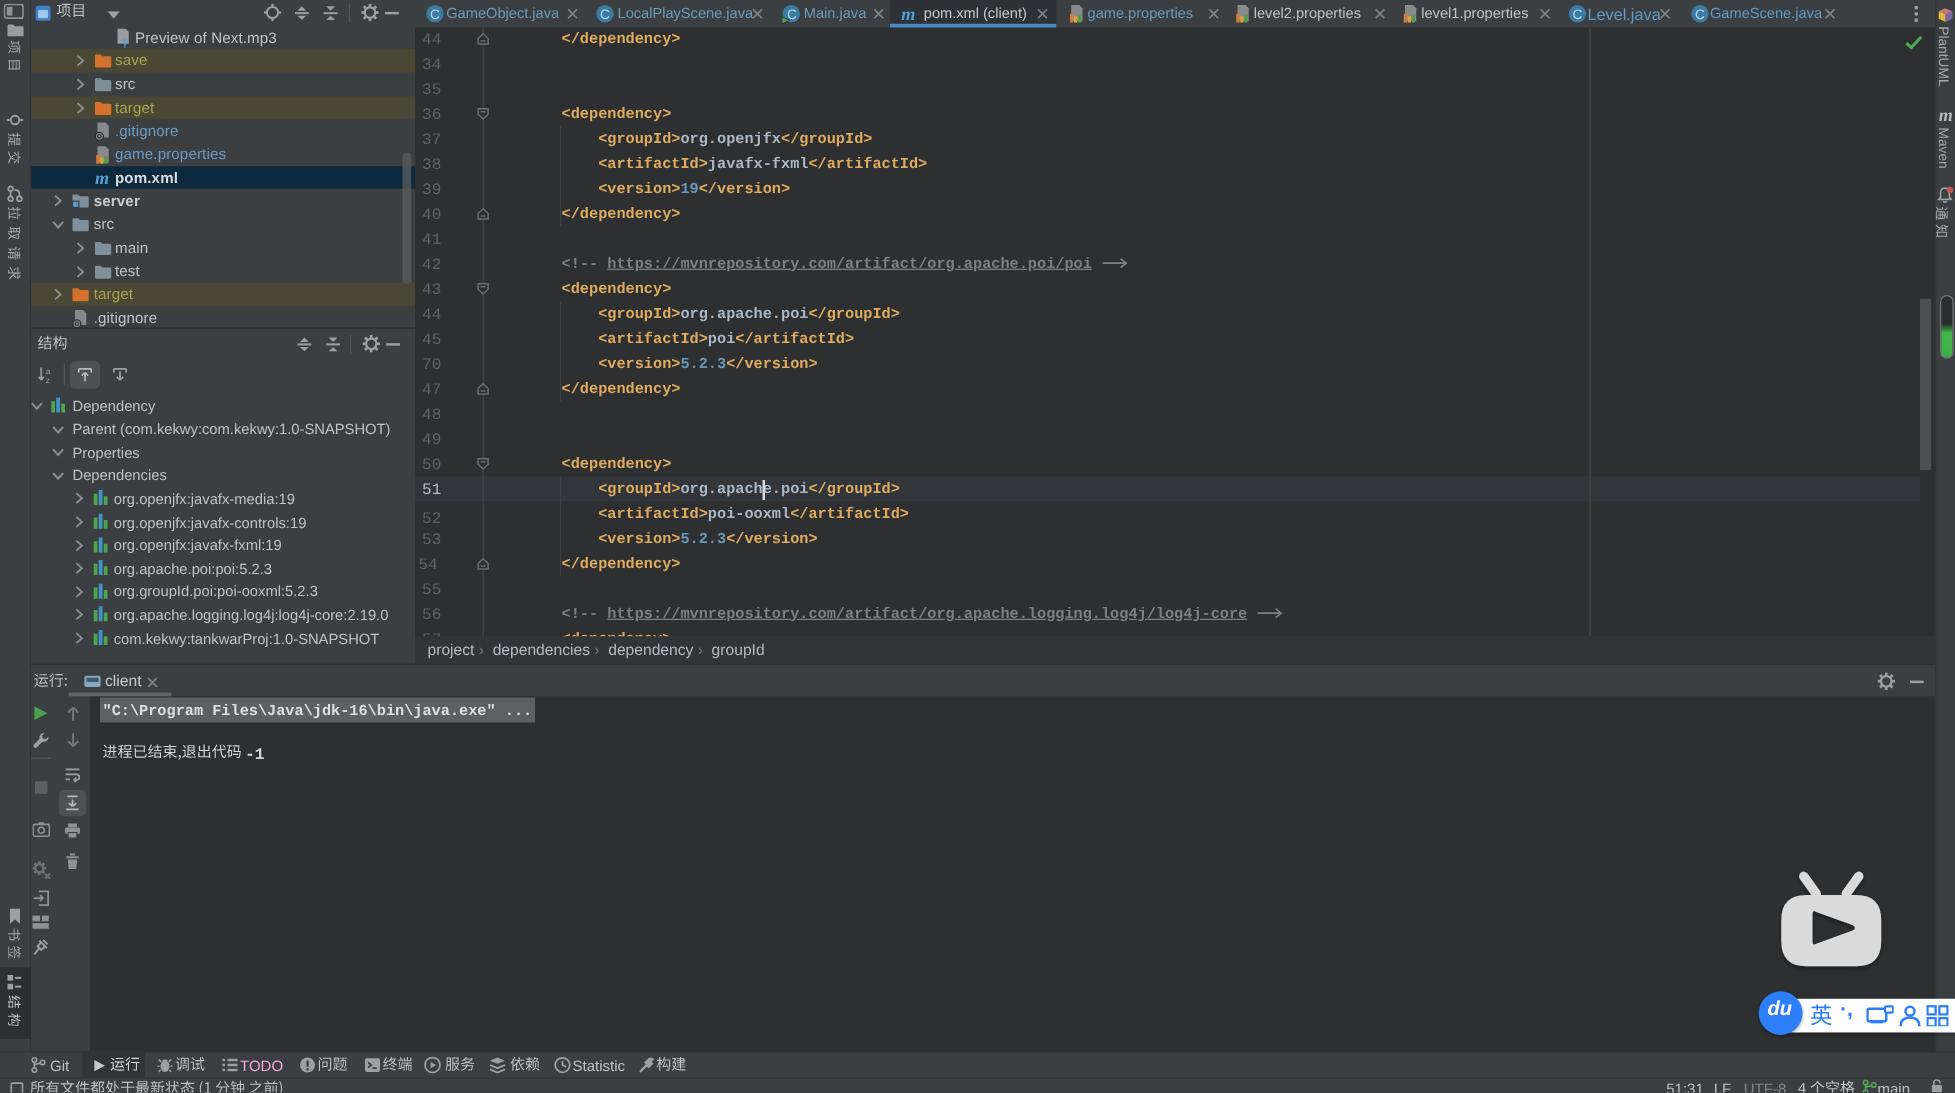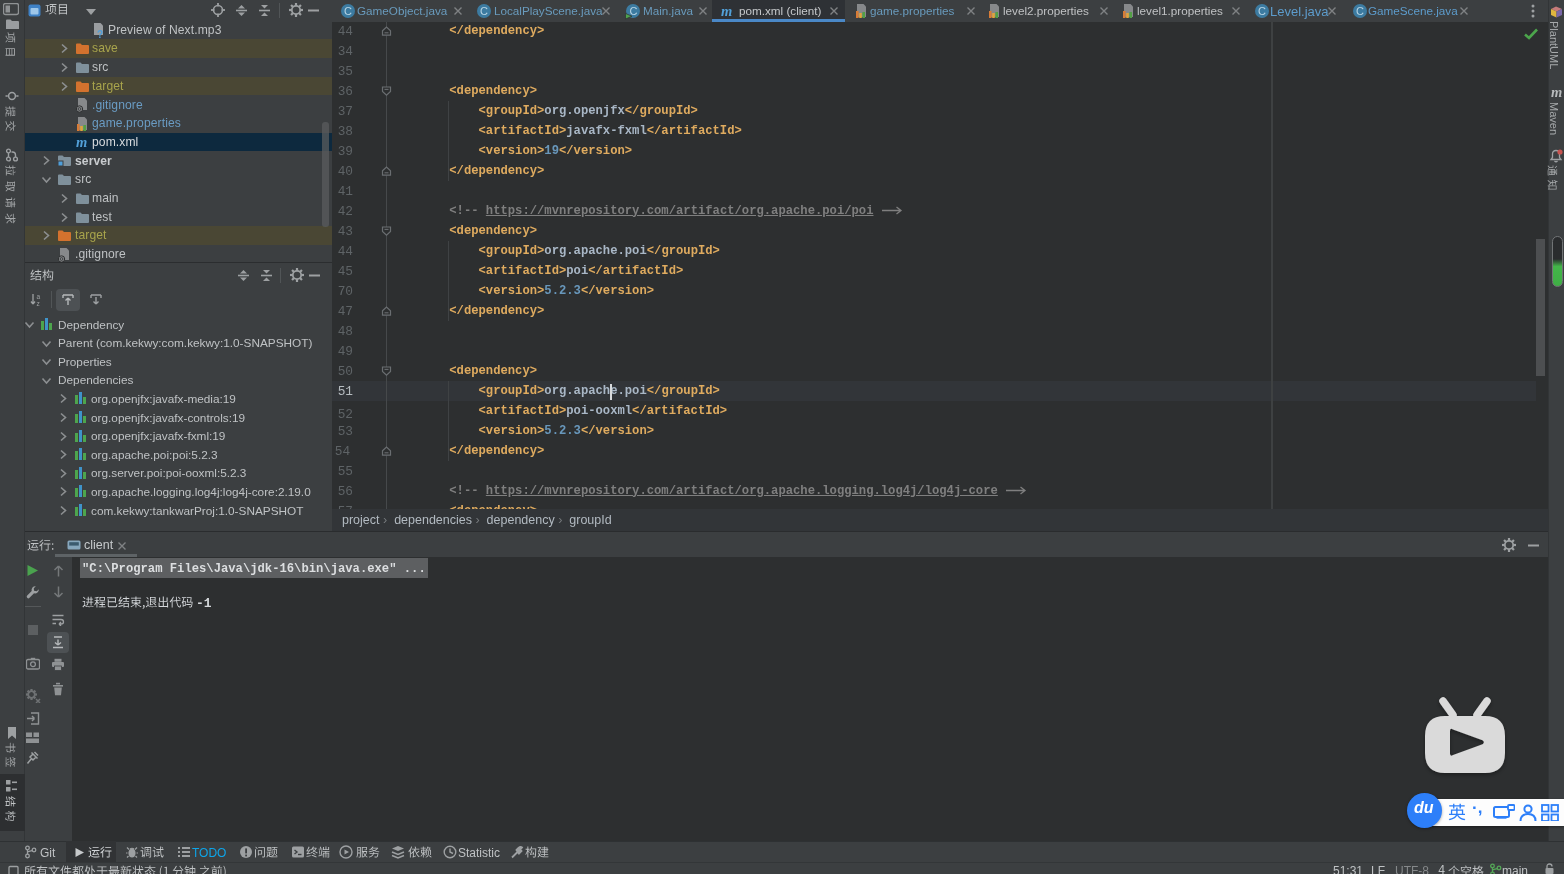--- a/index.html
+++ b/index.html
@@ -133,21 +133,21 @@
       <path d="M3 1 L9.5 1 L12 3.5 L12 14 L3 14 Z" fill="#87898b"></path>
       <rect x="2" y="8" width="2.6" height="7" fill="#d77c37"></rect>
       <rect x="5.2" y="10" width="2.6" height="5" fill="#e0a33c"></rect>
       <rect x="8.4" y="9" width="2.6" height="6" fill="#53a045"></rect>
     </svg>
 <div class="abs" style="left:92px;top:116.2px;font-size:12.1px;color:#6a9cc4;font-weight:normal;letter-spacing:0.1px">game.properties</div>
 <div class="abs" style="left:25px;top:132.7px;width:307px;height:18.7px;background:#0d293e"></div>
 <svg class="abs" style="left:75px;top:134.7px" width="15" height="15" viewBox="0 0 15 15">
       <text x="1" y="12" font-size="14.5" font-style="italic" font-weight="bold" fill="#52a0d8" font-family="Liberation Serif">m</text>
     </svg>
-<div class="abs" style="left:92px;top:134.89999999999998px;font-size:12.1px;color:#d8dbde;font-weight:normal;letter-spacing:0.1px">pom.xml</div>
+<div class="abs" style="left:92px;top:134.89999999999998px;font-size:12.1px;color:#d8dbde;font-weight:bold;letter-spacing:0.1px">pom.xml</div>
 <svg class="abs" style="left:41px;top:155.4px" width="11" height="11" viewBox="0 0 11 11">
       <path d="M3 1.5 L7.5 5.5 L3 9.5" stroke="#8c8f91" stroke-width="1.6" fill="none"></path>
     </svg>
 <svg class="abs" style="left:57px;top:153.4px" width="15" height="15" viewBox="0 0 15 15">
       <path d="M1 3.5 Q1 2.5 2 2.5 L5.5 2.5 L7 4 L13 4 Q14 4 14 5 L14 12 Q14 13 13 13 L2 13 Q1 13 1 12 Z" fill="#7f909b"></path>
       <rect x="1" y="8" width="5" height="5" fill="#4f9fda" stroke="#3c3f41" stroke-width="1"></rect>
     </svg>
 <div class="abs" style="left:75px;top:153.6px;font-size:12.1px;color:#c8cbce;font-weight:bold;letter-spacing:0.1px">server</div>
 <svg class="abs" style="left:41px;top:174.1px" width="11" height="11" viewBox="0 0 11 11">
       <path d="M1.5 3.5 L5.5 8 L9.5 3.5" stroke="#8c8f91" stroke-width="1.6" fill="none"></path>
@@ -285,21 +285,21 @@
     </svg>
 <div class="abs" style="left:91px;top:447.7px;font-size:11.8px;color:#bfc2c4">org.apache.poi:poi:5.2.3</div>
 <svg class="abs" style="left:58px;top:467.8px" width="11" height="11" viewBox="0 0 11 11">
       <path d="M3 1.5 L7.5 5.5 L3 9.5" stroke="#8c8f91" stroke-width="1.6" fill="none"></path>
     </svg>
 <svg class="abs" style="left:74px;top:465.8px" width="13" height="14" viewBox="0 0 13 14">
       <rect x="1" y="4" width="3" height="9" fill="#4da54d"></rect>
       <rect x="5" y="1" width="3" height="12" fill="#3f93c9"></rect>
       <rect x="9" y="6" width="3" height="7" fill="#4da54d"></rect>
     </svg>
-<div class="abs" style="left:91px;top:466.3px;font-size:11.8px;color:#bfc2c4">org.server.poi:poi-ooxml:5.2.3</div>
+<div class="abs" style="left:91px;top:466.3px;font-size:11.8px;color:#bfc2c4">org.groupId.poi:poi-ooxml:5.2.3</div>
 <svg class="abs" style="left:58px;top:486.4px" width="11" height="11" viewBox="0 0 11 11">
       <path d="M3 1.5 L7.5 5.5 L3 9.5" stroke="#8c8f91" stroke-width="1.6" fill="none"></path>
     </svg>
 <svg class="abs" style="left:74px;top:484.4px" width="13" height="14" viewBox="0 0 13 14">
       <rect x="1" y="4" width="3" height="9" fill="#4da54d"></rect>
       <rect x="5" y="1" width="3" height="12" fill="#3f93c9"></rect>
       <rect x="9" y="6" width="3" height="7" fill="#4da54d"></rect>
     </svg>
 <div class="abs" style="left:91px;top:484.9px;font-size:11.8px;color:#bfc2c4">org.apache.logging.log4j:log4j-core:2.19.0</div>
 <svg class="abs" style="left:58px;top:505.0px" width="11" height="11" viewBox="0 0 11 11">
@@ -624,21 +624,21 @@
         <path fill="#bfc2c4" d="M1.3 1.3C1.9 1.9 2.7 2.7 3.1 3.2L3.7 2.6C3.3 2.1 2.5 1.3 1.8 0.8ZM0.5 4.3L0.5 5.2L2.2 5.2L2.2 9.3C2.2 10.0 1.8 10.4 1.5 10.6C1.7 10.7 2.0 11.0 2.1 11.2C2.3 11.0 2.5 10.8 4.1 9.5C4.0 10.1 3.7 10.6 3.4 11.1C3.6 11.2 3.9 11.4 4.1 11.5C5.2 9.9 5.4 7.4 5.4 5.5L5.4 1.9L10.3 1.9L10.3 10.5C10.3 10.6 10.2 10.7 10.0 10.7C9.9 10.7 9.3 10.7 8.7 10.7C8.8 10.9 8.9 11.3 9.0 11.5C9.8 11.5 10.3 11.5 10.7 11.4C11.0 11.2 11.1 11.0 11.1 10.5L11.1 1.1L4.6 1.1L4.6 5.5C4.6 6.7 4.6 8.0 4.2 9.2C4.1 9.1 4.0 8.8 4.0 8.6L3.1 9.3L3.1 4.3ZM7.4 2.2L7.4 3.2L6.1 3.2L6.1 3.9L7.4 3.9L7.4 5.2L5.9 5.2L5.9 5.8L9.8 5.8L9.8 5.2L8.2 5.2L8.2 3.9L9.5 3.9L9.5 3.2L8.2 3.2L8.2 2.2ZM6.1 6.8L6.1 10.2L6.8 10.2L6.8 9.6L9.4 9.6L9.4 6.8ZM6.8 7.5L8.7 7.5L8.7 8.9L6.8 8.9ZM13.4 1.3C14.1 1.8 14.8 2.6 15.2 3.1L15.8 2.5C15.4 2.0 14.7 1.3 14.0 0.7ZM21.3 1.0C21.8 1.6 22.4 2.3 22.6 2.8L23.3 2.3C23.0 1.9 22.5 1.2 21.9 0.7ZM12.6 4.3L12.6 5.2L14.3 5.2L14.3 9.5C14.3 10.0 13.9 10.3 13.7 10.5C13.8 10.6 14.1 11.0 14.1 11.2C14.3 11.0 14.7 10.8 16.7 9.4C16.6 9.3 16.5 8.9 16.5 8.7L15.1 9.5L15.1 4.3ZM20.1 0.6L20.1 3.0L16.2 3.0L16.2 3.9L20.2 3.9C20.4 8.4 20.9 11.5 22.4 11.5C22.9 11.5 23.4 11.0 23.6 9.0C23.4 8.9 23.1 8.7 22.9 8.5C22.8 9.7 22.7 10.3 22.5 10.3C21.7 10.3 21.2 7.6 21.0 3.9L23.5 3.9L23.5 3.0L21.0 3.0C21.0 2.2 21.0 1.4 21.0 0.6ZM16.3 9.9L16.6 10.7C17.6 10.4 18.9 10.0 20.1 9.7L20.0 8.9L18.6 9.3L18.6 6.5L19.8 6.5L19.8 5.6L16.5 5.6L16.5 6.5L17.8 6.5L17.8 9.5Z"></path>
       </svg></div>
 <svg class="abs" style="left:177px;top:845px" width="14" height="14" viewBox="0 0 14 14">
       <rect x="1" y="2" width="2" height="2" fill="#9da0a2"></rect>
       <rect x="5" y="2" width="8" height="2" fill="#9da0a2"></rect>
       <rect x="1" y="6" width="2" height="2" fill="#9da0a2"></rect>
       <rect x="5" y="6" width="8" height="2" fill="#9da0a2"></rect>
       <rect x="1" y="10" width="2" height="2" fill="#9da0a2"></rect>
       <rect x="5" y="10" width="8" height="2" fill="#9da0a2"></rect>
     </svg>
-<div class="abs" style="left:192px;top:846px;font-size:12px;color:#0ea5e9">TODO</div>
+<div class="abs" style="left:192px;top:846px;font-size:12px;color:#f9a8d4">TODO</div>
 <svg class="abs" style="left:239px;top:845px" width="14" height="14" viewBox="0 0 14 14">
       <circle cx="7" cy="7" r="6" fill="#9da0a2"></circle>
       <rect x="6.2" y="3.4" width="1.8" height="5" fill="#3c3f41"></rect>
       <rect x="6.2" y="9.6" width="1.8" height="1.8" fill="#3c3f41"></rect>
     </svg>
 <div class="abs" style="left:254px;top:845px"><svg class="cjk " width="24.0" height="13.0" viewBox="0 0 24.0 13.0">
         <path fill="#bfc2c4" d="M1.1 3.2L1.1 11.6L2.0 11.6L2.0 3.2ZM1.2 1.1C1.8 1.7 2.6 2.6 3.0 3.1L3.7 2.6C3.3 2.1 2.5 1.3 1.9 0.7ZM4.3 1.2L4.3 2.0L10.0 2.0L10.0 10.3C10.0 10.5 9.9 10.6 9.7 10.6C9.5 10.6 8.8 10.6 8.1 10.6C8.2 10.8 8.3 11.2 8.4 11.5C9.3 11.5 10.0 11.5 10.4 11.3C10.8 11.2 10.9 10.9 10.9 10.3L10.9 1.2ZM3.9 4.2L3.9 9.4L4.7 9.4L4.7 8.6L8.1 8.6L8.1 4.2ZM4.7 5.0L7.2 5.0L7.2 7.8L4.7 7.8ZM14.1 3.2L16.6 3.2L16.6 4.1L14.1 4.1ZM14.1 1.7L16.6 1.7L16.6 2.6L14.1 2.6ZM13.3 1.0L13.3 4.8L17.4 4.8L17.4 1.0ZM20.3 4.2C20.3 7.3 20.0 8.9 17.5 9.7C17.7 9.8 17.9 10.1 17.9 10.3C20.7 9.4 21.0 7.6 21.1 4.2ZM20.8 8.4C21.5 8.9 22.4 9.7 22.9 10.2L23.4 9.7C23.0 9.2 22.0 8.4 21.3 7.9ZM13.5 7.0C13.4 8.7 13.2 10.2 12.4 11.1C12.6 11.2 12.9 11.4 13.1 11.5C13.5 11.0 13.8 10.3 14.0 9.4C15.0 11.0 16.8 11.3 19.4 11.3L23.2 11.3C23.3 11.1 23.4 10.7 23.6 10.5C22.9 10.6 19.9 10.6 19.4 10.6C17.9 10.5 16.7 10.5 15.8 10.1L15.8 8.4L17.8 8.4L17.8 7.7L15.8 7.7L15.8 6.4L18.0 6.4L18.0 5.7L12.6 5.7L12.6 6.4L15.0 6.4L15.0 9.6C14.7 9.3 14.4 9.0 14.1 8.5C14.2 8.0 14.2 7.5 14.3 7.0ZM18.5 3.0L18.5 8.0L19.2 8.0L19.2 3.7L22.1 3.7L22.1 8.0L22.9 8.0L22.9 3.0L20.6 3.0C20.8 2.6 20.9 2.2 21.1 1.8L23.5 1.8L23.5 1.1L18.0 1.1L18.0 1.8L20.2 1.8C20.1 2.2 19.9 2.6 19.8 3.0Z"></path>
       </svg></div>
 <svg class="abs" style="left:291px;top:845px" width="14" height="14" viewBox="0 0 14 14">
       <rect x="1" y="1.5" width="12" height="11" rx="1.5" fill="#9da0a2"></rect>

